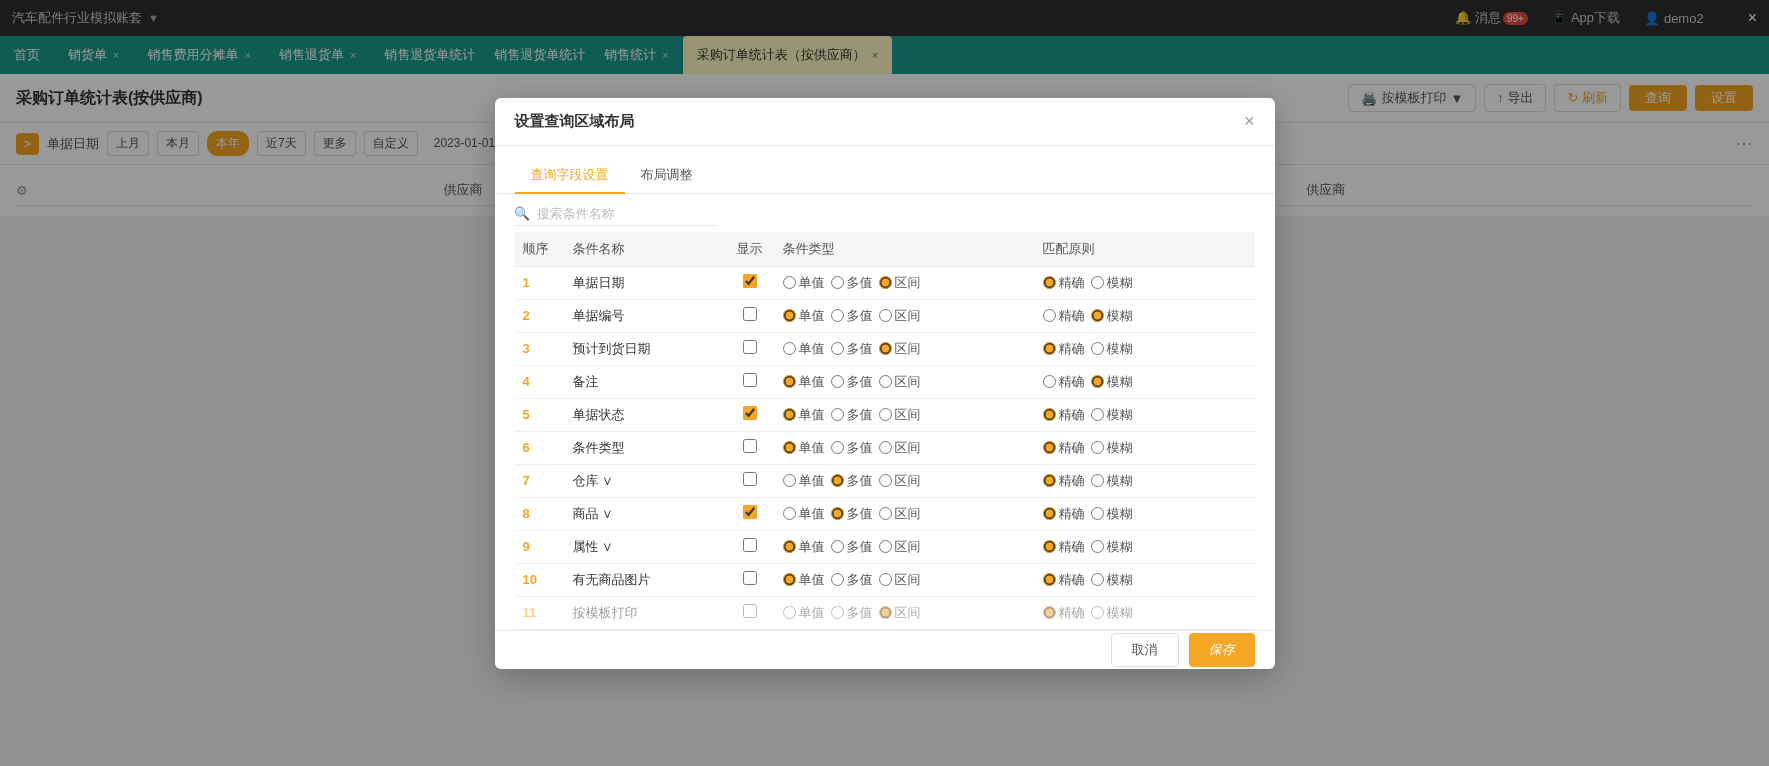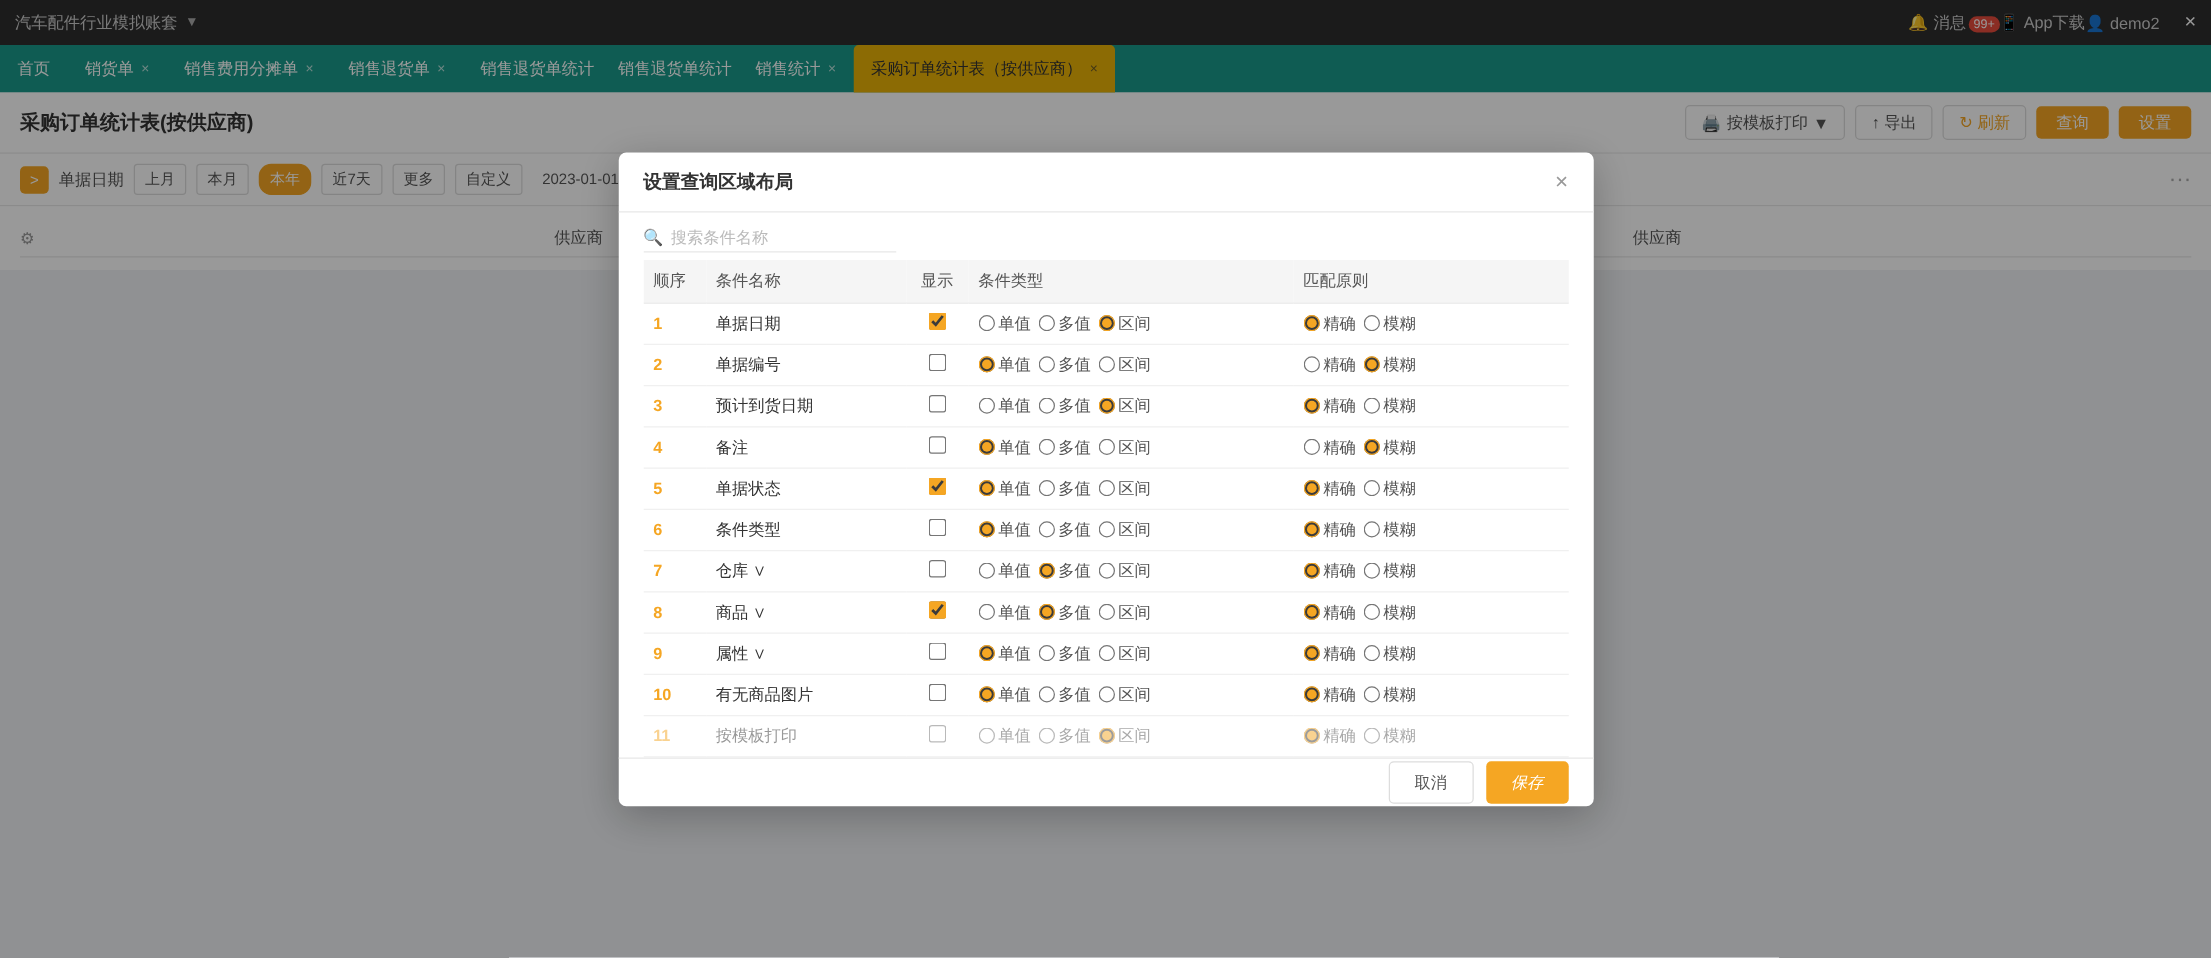--- a/index.html
+++ b/index.html
@@ -8,21 +8,21 @@
     
     .top-bar {
       background: #2d2d2d;
       height: 36px;
       display: flex;
       align-items: center;
       padding: 0 12px;
       justify-content: space-between;
     }
     .top-bar-left { color: #ccc; font-size: 13px; display: flex; align-items: center; gap: 6px; }
-    .top-bar-right { display: flex; align-items: center; gap: 0; color: #ccc; font-size: 13px; }
+    .top-bar-right { display: flex; align-items: center; gap: 24px; color: #ccc; font-size: 13px; }
     .top-bar-right .badge { background: #e74c3c; color: #fff; border-radius: 10px; font-size: 10px; padding: 1px 4px; margin-left: 2px; }
     .close-x { color: #fff; cursor: pointer; font-size: 16px; margin-left: 20px; }
 
     
     .tab-bar {
       background: #1a9a8a;
       height: 38px;
       display: flex;
       align-items: center;
       padding: 0 0;
@@ -30,21 +30,21 @@
     .tab-item {
       padding: 0 14px;
       height: 38px;
       display: flex;
       align-items: center;
       color: #fff;
       font-size: 13px;
       cursor: pointer;
       white-space: nowrap;
     }
-    .tab-item.active { background: #eab308; color: #333; border-radius: 4px 4px 0 0; }
+    .tab-item.active { background: #fef9c3; color: #333; border-radius: 4px 4px 0 0; }
     .tab-item .tab-close { margin-left: 6px; font-size: 11px; opacity: 0.7; }
 
     
     .page-header {
       background: #fff;
       padding: 10px 16px;
       display: flex;
       align-items: center;
       justify-content: space-between;
       border-bottom: 1px solid #e8e8e8;
@@ -329,20 +329,24 @@
 </div>
 
 <div class="overlay">
   <div class="modal">
 
     <div class="modal-header">
       <span class="modal-title">设置查询区域布局</span>
       <span class="modal-close">×</span>
     </div>
 
+    <div class="modal-tabs">
+      <div class="modal-tab active">查询字段设置</div>
+      <div class="modal-tab">布局调整</div>
+    </div>
 
     <div class="modal-search">
       <div class="search-wrapper">
         <span class="search-icon">🔍</span>
         <input type="text" placeholder="搜索条件名称" style="">
       </div>
     </div>
 
     <div class="modal-body">
       <table class="condition-table">

